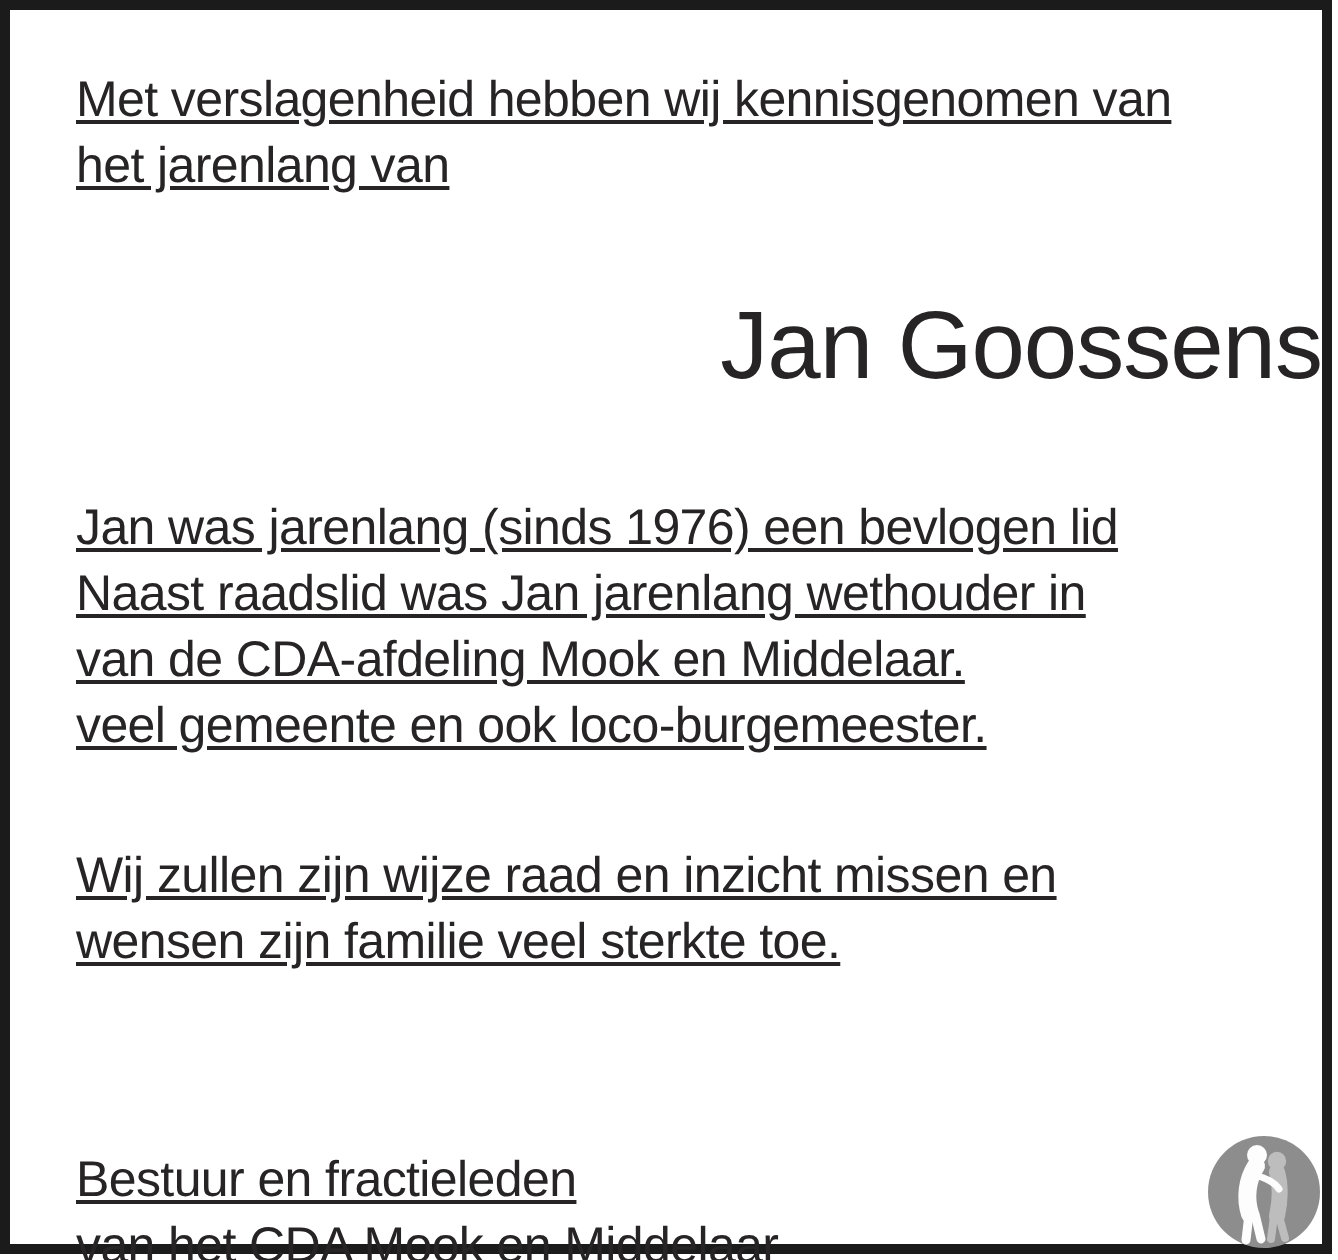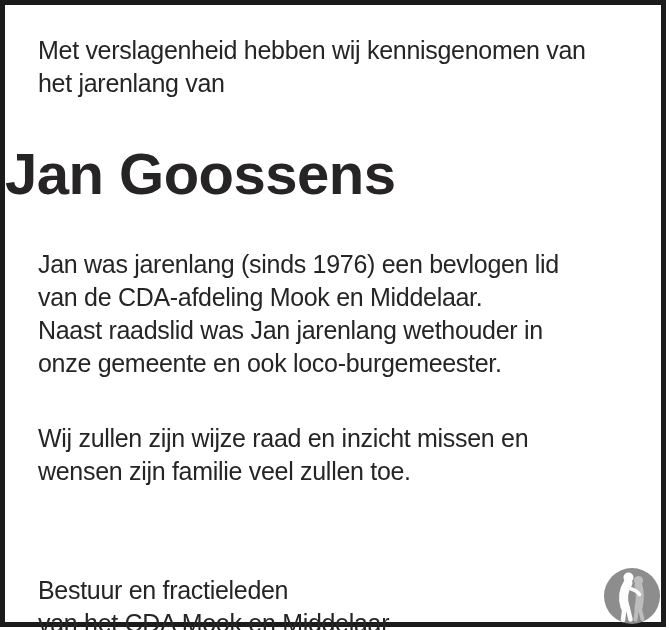--- a/index.html
+++ b/index.html
@@ -14,38 +14,38 @@
   .notice {
     position: absolute;
     top: 0;
     left: 0;
     width: 666px;
     height: 627px;
     box-sizing: border-box;
     border: 5px solid var(--border, #1b1b1b);
     background: var(--background, #ffffff);
   }
-  .textline { display: block; }
+  .textline { display: block; text-decoration: underline; }
   .intro, .para {
     margin: 0;
     padding: 0 24px 0 33px;
     font-size: 25px;
     line-height: 33px;
     letter-spacing: -0.3px;
     color: var(--text, #262424);
   }
   .intro { margin-top: 29px; }
   .deceased-name {
     margin: 44px 0 0 0;
     padding: 0;
-    font-size: 58px;
+    font-size: 48px;
     line-height: 60px;
-    font-weight: 700;
+    font-weight: 400;
     letter-spacing: -0.5px;
-    text-align: left;
+    text-align: right;
     color: var(--text, #262424);
   }
   .para-1 { margin-top: 44px; }
   .para-2 { margin-top: 42px; }
   .para-3 { margin-top: 86px; }
   .logo {
     position: absolute;
     left: 598px;
     top: 562px;
     width: 58px;
@@ -65,28 +65,28 @@
 
   <p class="intro">
     <span class="textline">Met verslagenheid hebben wij kennisgenomen van</span>
     <span class="textline">het jarenlang van</span>
   </p>
 
   <h1 class="deceased-name">Jan Goossens</h1>
 
   <p class="para para-1">
     <span class="textline">Jan was jarenlang (sinds 1976) een bevlogen lid</span>
+    <span class="textline">Naast raadslid was Jan jarenlang wethouder in</span>
     <span class="textline">van de CDA-afdeling Mook en Middelaar.</span>
-    <span class="textline">Naast raadslid was Jan jarenlang wethouder in</span>
-    <span class="textline">onze gemeente en ook loco-burgemeester.</span>
+    <span class="textline">veel gemeente en ook loco-burgemeester.</span>
   </p>
 
   <p class="para para-2">
     <span class="textline">Wij zullen zijn wijze raad en inzicht missen en</span>
-    <span class="textline">wensen zijn familie veel zullen toe.</span>
+    <span class="textline">wensen zijn familie veel sterkte toe.</span>
   </p>
 
   <p class="para para-3">
     <span class="textline">Bestuur en fractieleden</span>
     <span class="textline">van het CDA Mook en Middelaar</span>
   </p>
 
   <div class="logo">
     <svg viewBox="0 0 58 58" xmlns="http://www.w3.org/2000/svg" aria-hidden="true">
       <circle class="lg-bg" cx="29" cy="29" r="28"></circle>

